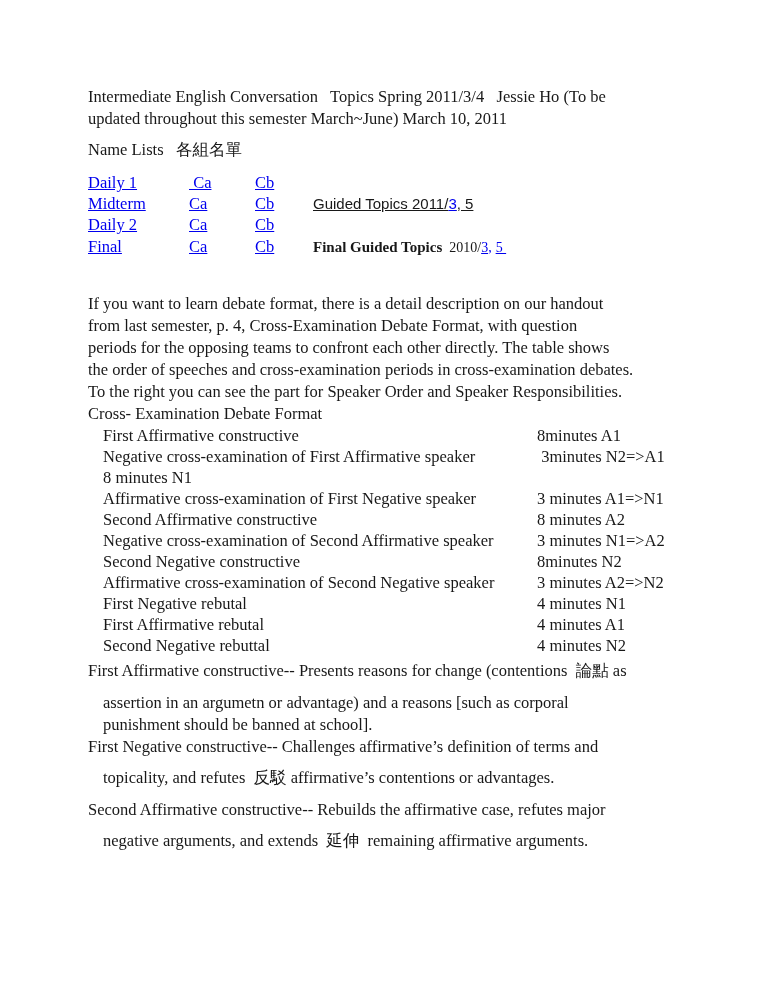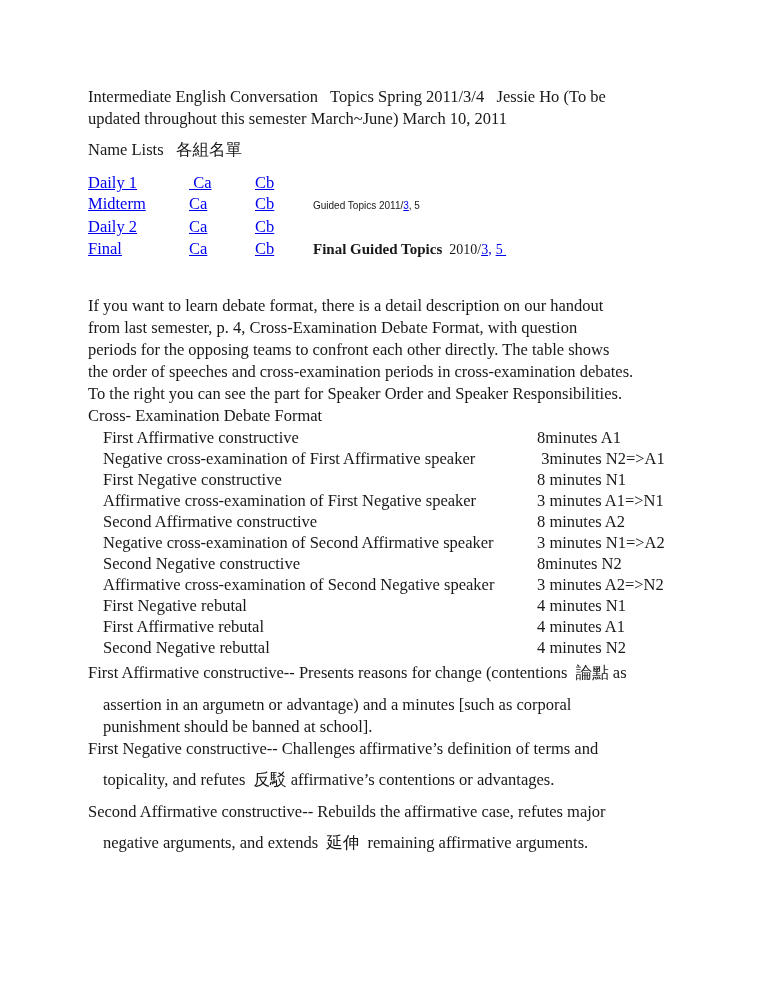--- a/index.html
+++ b/index.html
@@ -20,21 +20,21 @@
   .content{position:absolute;left:88px;top:86px;width:660px;}
   .line{line-height:22px;white-space:pre;}
   .name-lists{margin-top:9px;}
   .links{margin-top:11px;}
   .link-row{display:flex;align-items:baseline;line-height:21.2px;white-space:pre;gap:16px;}
   .c1{width:85px;flex:0 0 85px;}
   .c2{width:50px;flex:0 0 50px;}
   .c3{width:42px;flex:0 0 42px;}
   .c4{flex:1 1 auto;}
   .lnk{color:var(--link);text-decoration:underline;white-space:pre;cursor:pointer;}
-  .note-sans{font-family:"Liberation Sans","DejaVu Sans",sans-serif;font-size:10px;}
+  .note-sans{font-family:"Liberation Sans","DejaVu Sans",sans-serif;font-size:15px;text-decoration:underline;}
   .note-bold{font-weight:bold;font-size:15px;margin-right:7px;}
   .note-small{font-size:14px;}
   .sep5{margin-left:4px;}
   .intro{margin-top:35px;}
   .debate{margin-top:0;}
   .speech-row{display:flex;line-height:21px;padding-left:15px;white-space:pre;}
   .sp-label{flex:0 0 auto;min-width:434px;}
   .sp-time{flex:0 0 auto;}
   .defs{margin-top:4px;}
   .def-line{line-height:22px;white-space:pre;}
@@ -99,21 +99,20 @@
     <div class="debate">
       <div class="speech-row">
         <span class="sp-label">First Affirmative constructive</span>
         <span class="sp-time">8minutes A1</span>
       </div>
       <div class="speech-row">
         <span class="sp-label">Negative cross-examination of First Affirmative speaker</span>
         <span class="sp-time"> 3minutes N2=&gt;A1</span>
       </div>
       <div class="speech-row">
-        <span class="sp-label">First Negative constructive</span>
         <span class="sp-time">8 minutes N1</span>
       </div>
       <div class="speech-row">
         <span class="sp-label">Affirmative cross-examination of First Negative speaker</span>
         <span class="sp-time">3 minutes A1=&gt;N1</span>
       </div>
       <div class="speech-row">
         <span class="sp-label">Second Affirmative constructive</span>
         <span class="sp-time">8 minutes A2</span>
       </div>
@@ -138,21 +137,21 @@
         <span class="sp-time">4 minutes A1</span>
       </div>
       <div class="speech-row">
         <span class="sp-label">Second Negative rebuttal</span>
         <span class="sp-time">4 minutes N2</span>
       </div>
     </div>
 
     <div class="defs">
       <div class="def-line">First Affirmative constructive-- Presents reasons for change (contentions  論點 as</div>
-      <div class="def-line ind mt10">assertion in an argumetn or advantage) and a minutes [such as corporal</div>
+      <div class="def-line ind mt10">assertion in an argumetn or advantage) and a reasons [such as corporal</div>
       <div class="def-line ind">punishment should be banned at school].</div>
       <div class="def-line">First Negative constructive-- Challenges affirmative’s definition of terms and</div>
       <div class="def-line ind mt9">topicality, and refutes  反駁 affirmative’s contentions or advantages.</div>
       <div class="def-line mt10">Second Affirmative constructive-- Rebuilds the affirmative case, refutes major</div>
       <div class="def-line ind mt9">negative arguments, and extends  延伸  remaining affirmative arguments.</div>
     </div>
 
   </div>
 </div>
 

